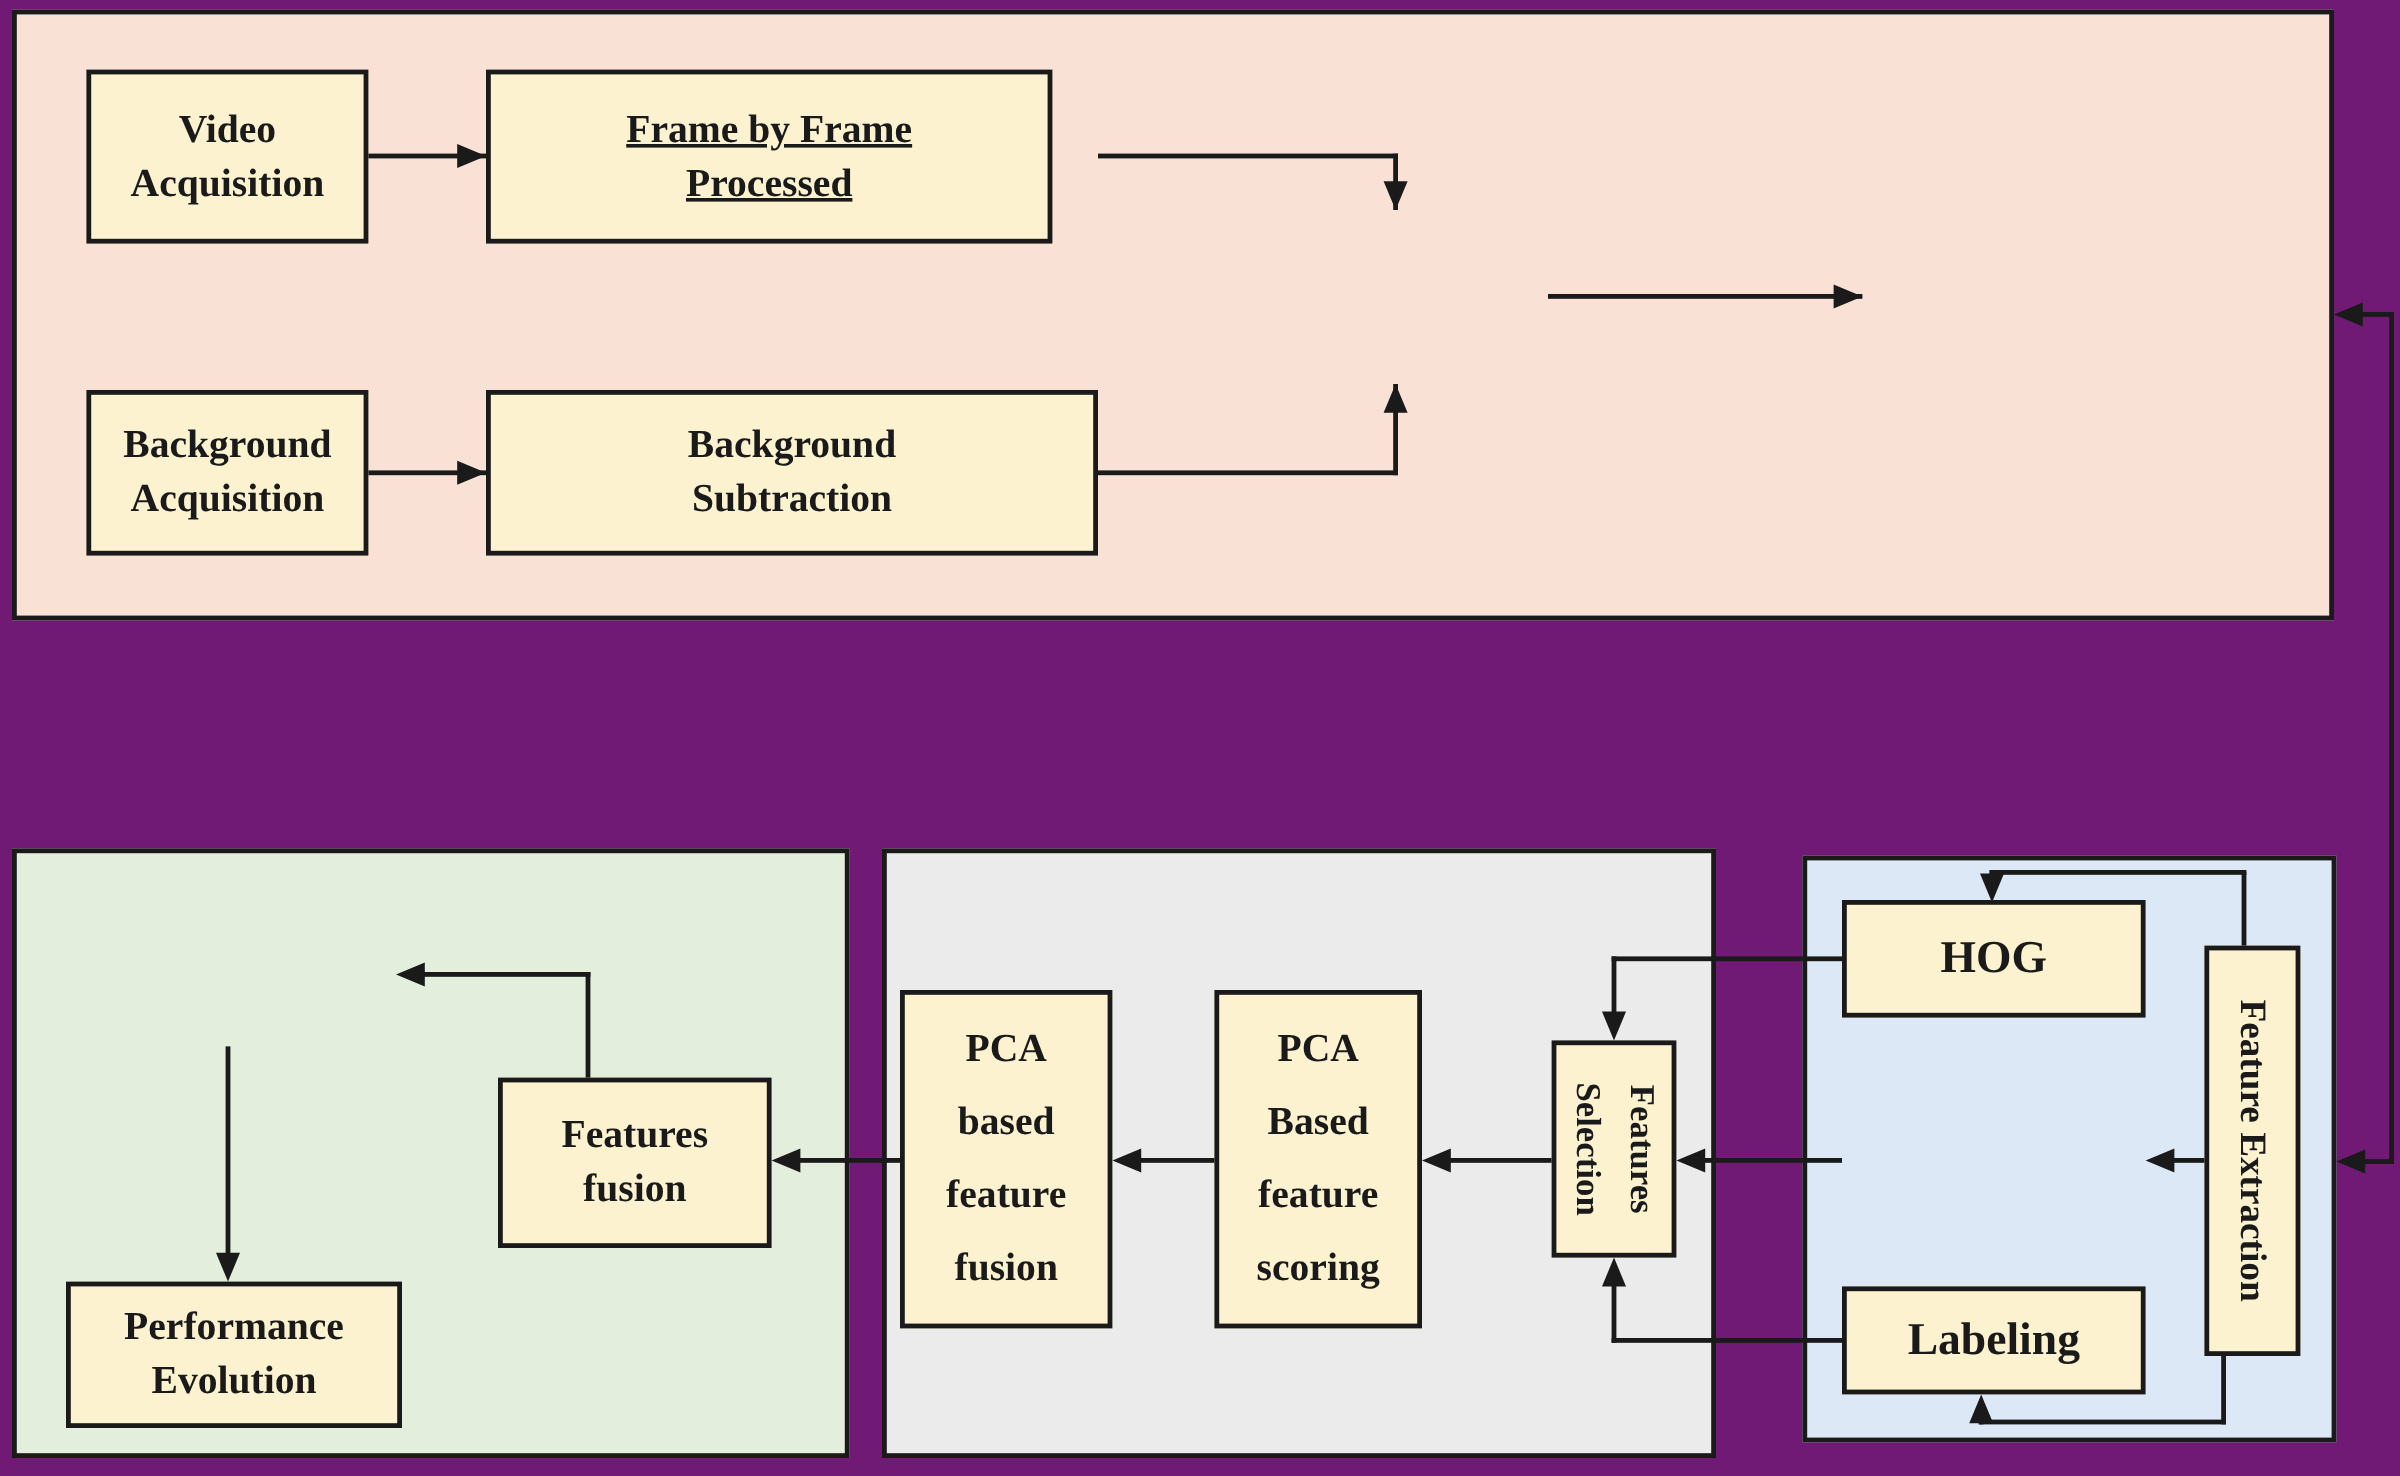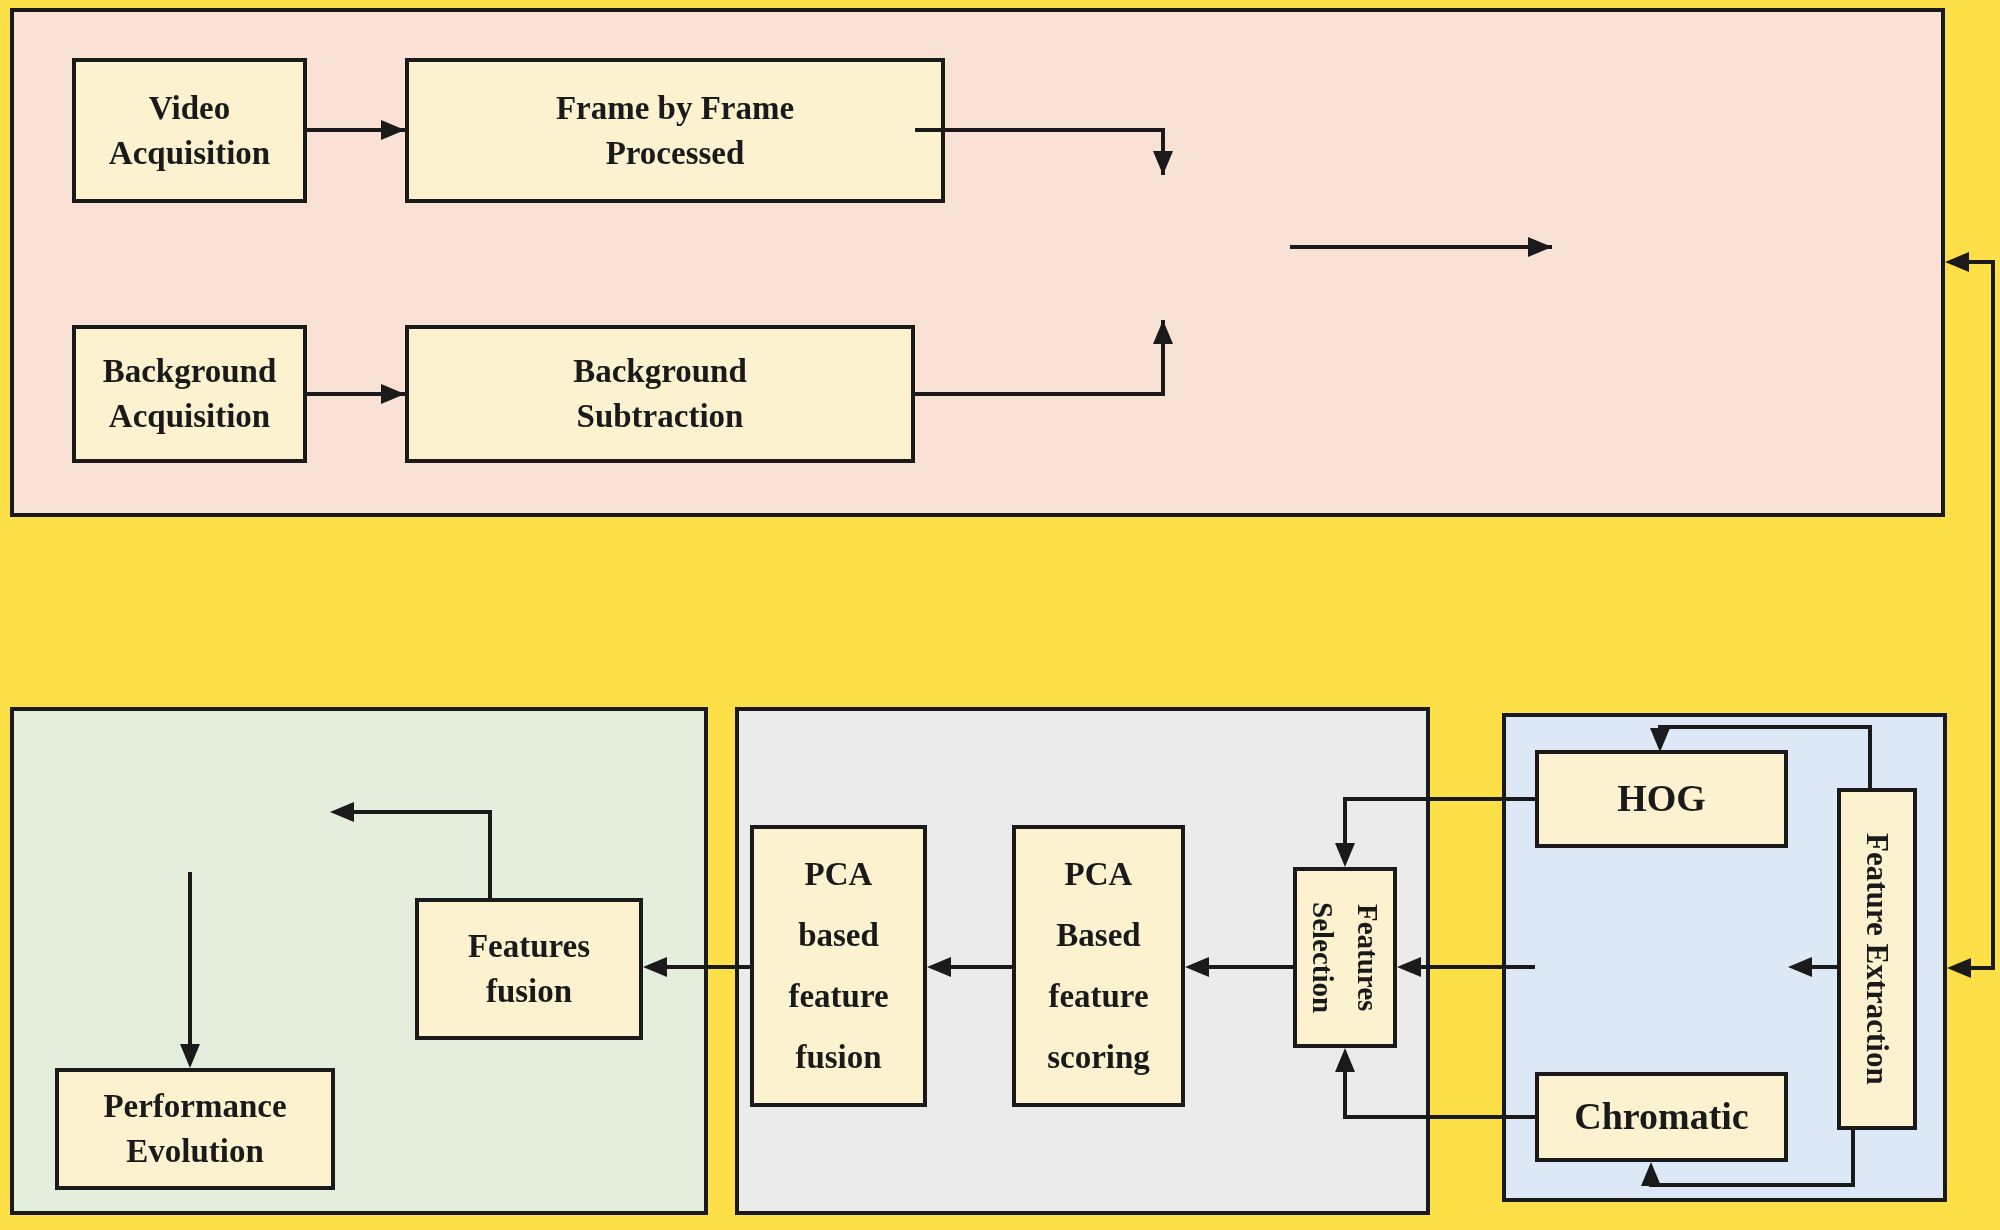--- a/index.html
+++ b/index.html
@@ -1,17 +1,17 @@
 <!DOCTYPE html>
 <html style="--pink_bg: #f9e1d5; --green_bg: #e4eedd; --gray_bg: #ebebeb; --blue_bg: #dce8f6; --node_bg: #fcf2cf; --line: #1a1a1a;"><head>
 <meta charset="utf-8">
 <style>
   html,body{margin:0;padding:0;background:#ffffff;}
   .canvas{
-    position:relative;width:2000px;height:1230px;background:#fde047;
+    position:relative;width:2000px;height:1230px;background:#701a75;
     font-family:"Liberation Serif","DejaVu Serif",serif;overflow:hidden;
   }
   .panel{position:absolute;border:4px solid #1a1a1a;box-sizing:border-box;z-index:1;}
   .panel-pink{background:var(--pink_bg,#f9e1d5);}
   .panel-green{background:var(--green_bg,#e4eedd);}
   .panel-gray{background:var(--gray_bg,#ebebeb);}
   .panel-blue{background:var(--blue_bg,#dce8f6);}
   .node{
     position:absolute;border:4px solid #1a1a1a;box-sizing:border-box;
     background:var(--node_bg,#fcf2cf);color:#1a1a1a;
@@ -41,21 +41,21 @@
 
   <div class="panel panel-pink" style="left:10px;top:8px;width:1935px;height:509px;"></div>
   <div class="panel panel-green" style="left:10px;top:707px;width:698px;height:508px;"></div>
   <div class="panel panel-gray" style="left:735px;top:707px;width:695px;height:508px;"></div>
   <div class="panel panel-blue" style="left:1502px;top:713px;width:445px;height:489px;"></div>
 
   <div class="node" style="left:72px;top:58px;width:235px;height:145px;">
     <span class="lbl">Video
 Acquisition</span>
   </div>
-  <div class="node" style="left:405px;top:58px;width:540px;height:145px;">
+  <div class="node" style="left:405px;top:58px;width:472px;height:145px;text-decoration:underline;">
     <span class="lbl">Frame by Frame
 Processed</span>
   </div>
   <div class="node" style="left:72px;top:325px;width:235px;height:138px;">
     <span class="lbl">Background
 Acquisition</span>
   </div>
   <div class="node" style="left:405px;top:325px;width:510px;height:138px;">
     <span class="lbl">Background
 Subtraction</span>
@@ -84,21 +84,21 @@
   </div>
   <div class="node vert vert-two" style="left:1293px;top:867px;width:104px;height:181px;">
     <span class="lbl">Features
 Selection</span>
   </div>
 
   <div class="node big" style="left:1535px;top:750px;width:253px;height:98px;">
     <span class="lbl">HOG</span>
   </div>
   <div class="node big" style="left:1535px;top:1072px;width:253px;height:90px;">
-    <span class="lbl">Chromatic</span>
+    <span class="lbl">Labeling</span>
   </div>
   <div class="node vert vert-one" style="left:1837px;top:788px;width:80px;height:342px;">
     <span class="lbl">Feature Extraction</span>
   </div>
 
   <div class="arrow">
     <div class="hl" style="left:307px;top:128px;width:98px;height:4px;"></div>
     <div class="ah ah-right" style="left:381px;top:120px;"></div>
   </div>
 

